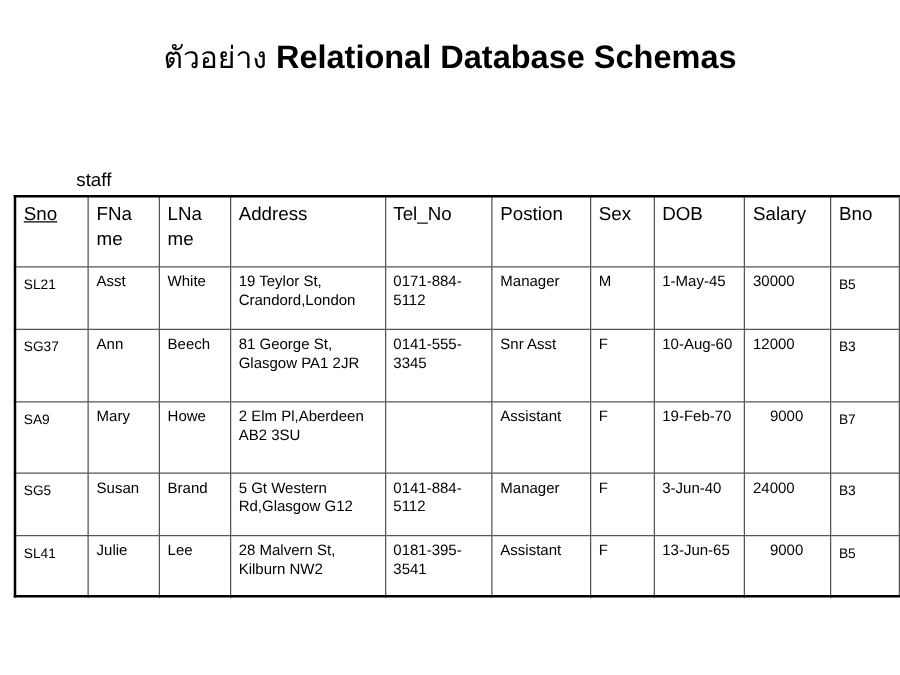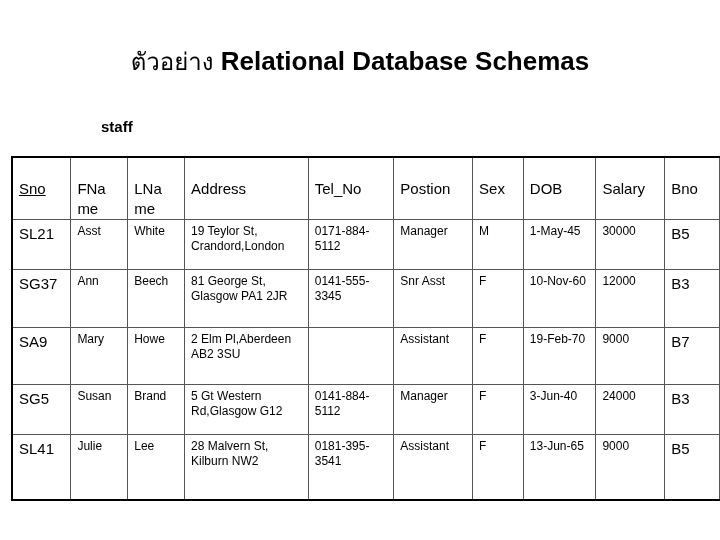--- a/index.html
+++ b/index.html
@@ -1,24 +1,24 @@
 <!DOCTYPE html>
 <html><head>
 <meta charset="utf-8">
 <style>
   html, body { margin:0; padding:0; background:#ffffff; }
   body { width:720px; height:540px; position:relative; overflow:hidden; font-family:"Liberation Sans", sans-serif; color:#000; }
-  .title { position:absolute; top:42px; left:0; width:720px; text-align:center; font-size:26px; font-weight:bold; white-space:nowrap; }
+  .title { position:absolute; top:26px; left:0; width:720px; text-align:center; font-size:26px; font-weight:bold; white-space:nowrap; }
   .title .thai { font-family:"DejaVu Sans", sans-serif; font-weight:normal; font-size:24px; }
-  .caption { position:absolute; top:118px; left:61px; font-size:15px; font-weight:bold;margin-left:40px; }
+  .caption { position:absolute; top:136px; left:61px; font-size:15px; font-weight:normal; }
   table { position:absolute; top:156px; left:11px; border-collapse:collapse; table-layout:fixed; border:2px solid #000; border-right:none; }
   td { border:1px solid #555; vertical-align:top; padding:4px 6px 0 6px; font-size:12px; line-height:15px; overflow:hidden; word-wrap:break-word; }
-  td.big { font-size:15px; line-height:18px; padding-top:5px;margin-left:44px; }
-  tr.head td { font-size:15px; line-height:20px; padding-top:21px; }
-  td.num { text-align:left; padding-right:8px; }
+  td.big { font-size:11px; line-height:18px; padding-top:5px;margin-left:44px; }
+  tr.head td { font-size:15px; line-height:20px; padding-top:4px; }
+  td.num { text-align:center; padding-right:8px; }
   .u { text-decoration:underline; }
 </style>
 </head>
 <body>
 
 <div class="title">
   <span class="thai">ตัวอย่าง</span>
   <span>Relational Database Schemas</span>
 </div>
 
@@ -63,21 +63,21 @@
     <td class="big">B5</td>
   </tr>
   <tr style="height:58px">
     <td class="big">SG37</td>
     <td>Ann</td>
     <td>Beech</td>
     <td>81 George St, Glasgow PA1 2JR</td>
     <td>0141-555-3345</td>
     <td>Snr Asst</td>
     <td>F</td>
-    <td>10-Nov-60</td>
+    <td>10-Aug-60</td>
     <td>12000</td>
     <td class="big">B3</td>
   </tr>
   <tr style="height:57px">
     <td class="big">SA9</td>
     <td>Mary</td>
     <td>Howe</td>
     <td>2 Elm Pl,Aberdeen AB2 3SU</td>
     <td></td>
     <td>Assistant</td>
@@ -91,21 +91,21 @@
     <td>Susan</td>
     <td>Brand</td>
     <td>5 Gt Western Rd,Glasgow G12</td>
     <td>0141-884-5112</td>
     <td>Manager</td>
     <td>F</td>
     <td>3-Jun-40</td>
     <td>24000</td>
     <td class="big">B3</td>
   </tr>
-  <tr style="height:65px">
+  <tr style="height:49px">
     <td class="big">SL41</td>
     <td>Julie</td>
     <td>Lee</td>
     <td>28 Malvern St, Kilburn NW2</td>
     <td>0181-395-3541</td>
     <td>Assistant</td>
     <td>F</td>
     <td>13-Jun-65</td>
     <td class="num">9000</td>
     <td class="big">B5</td>

